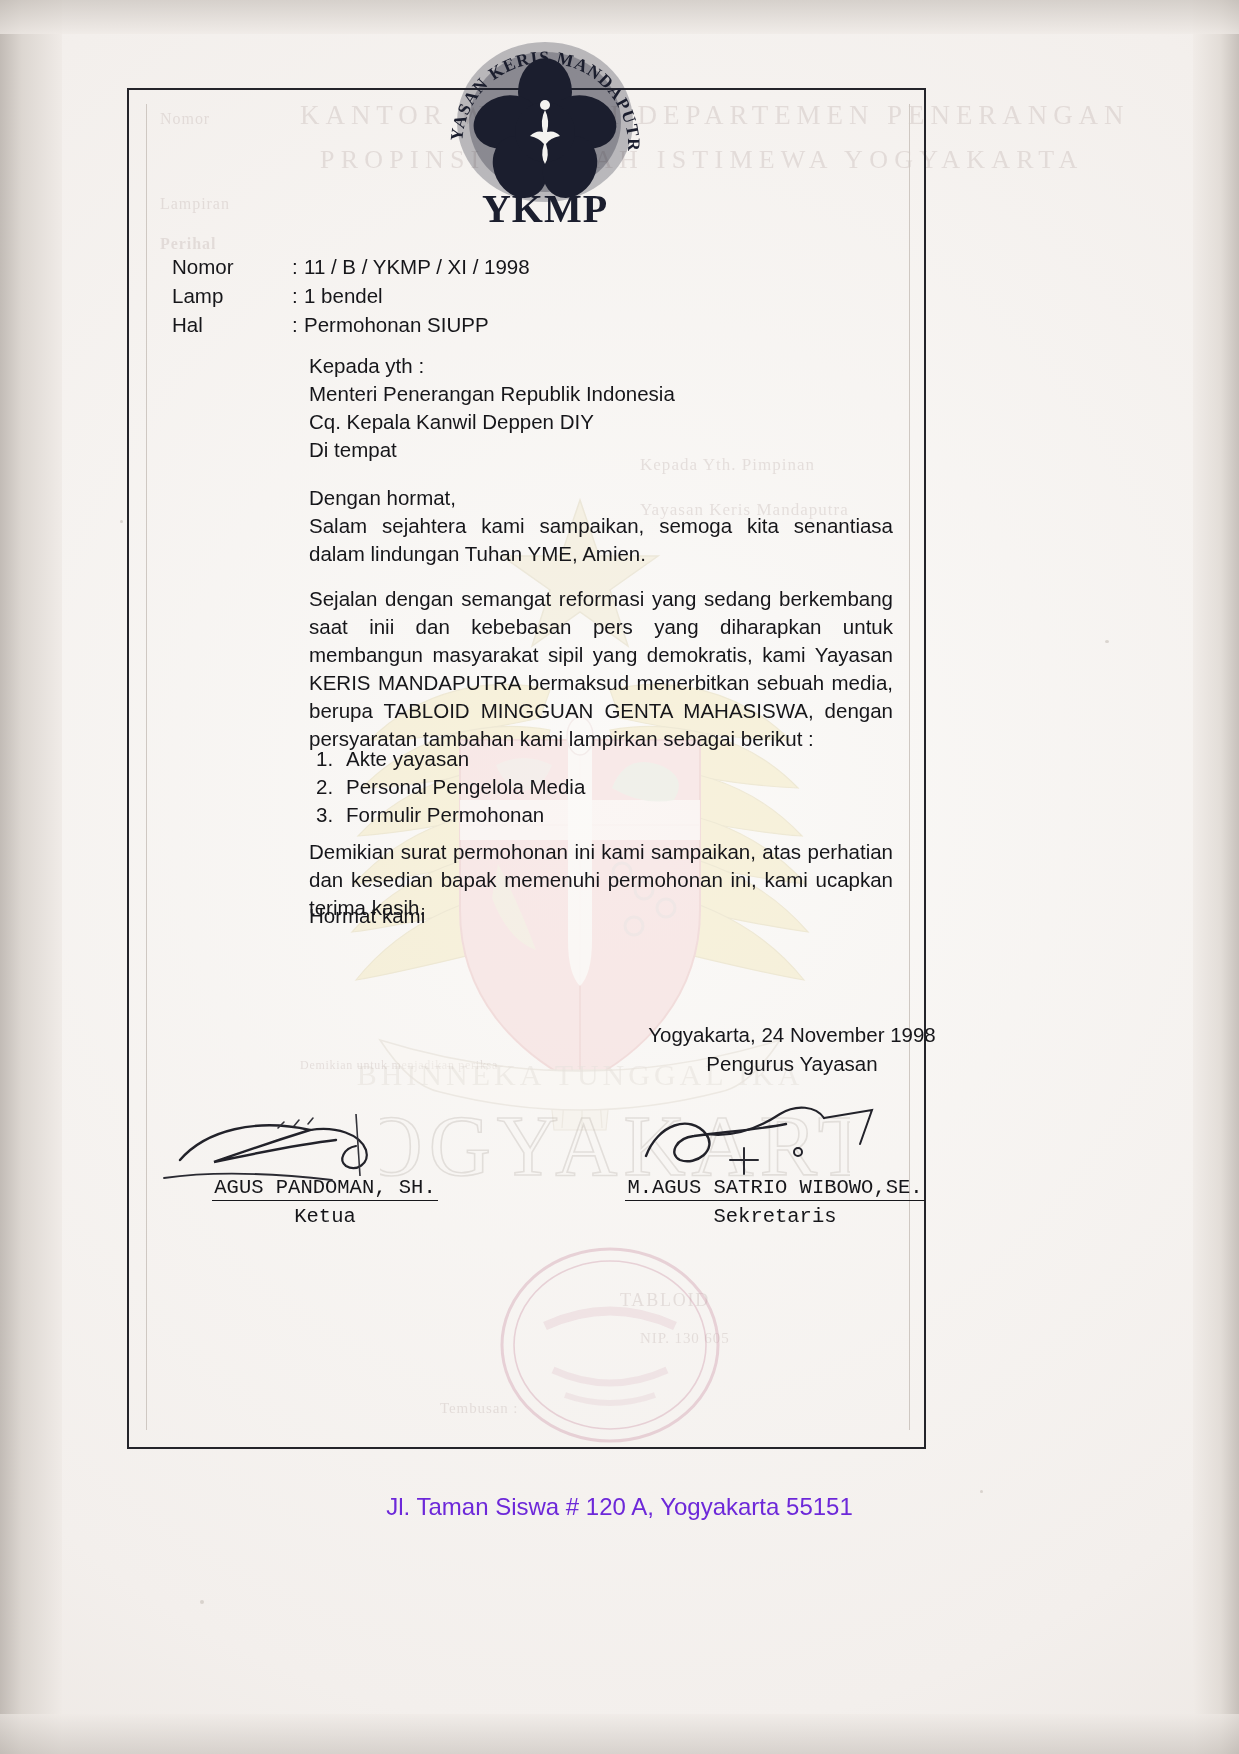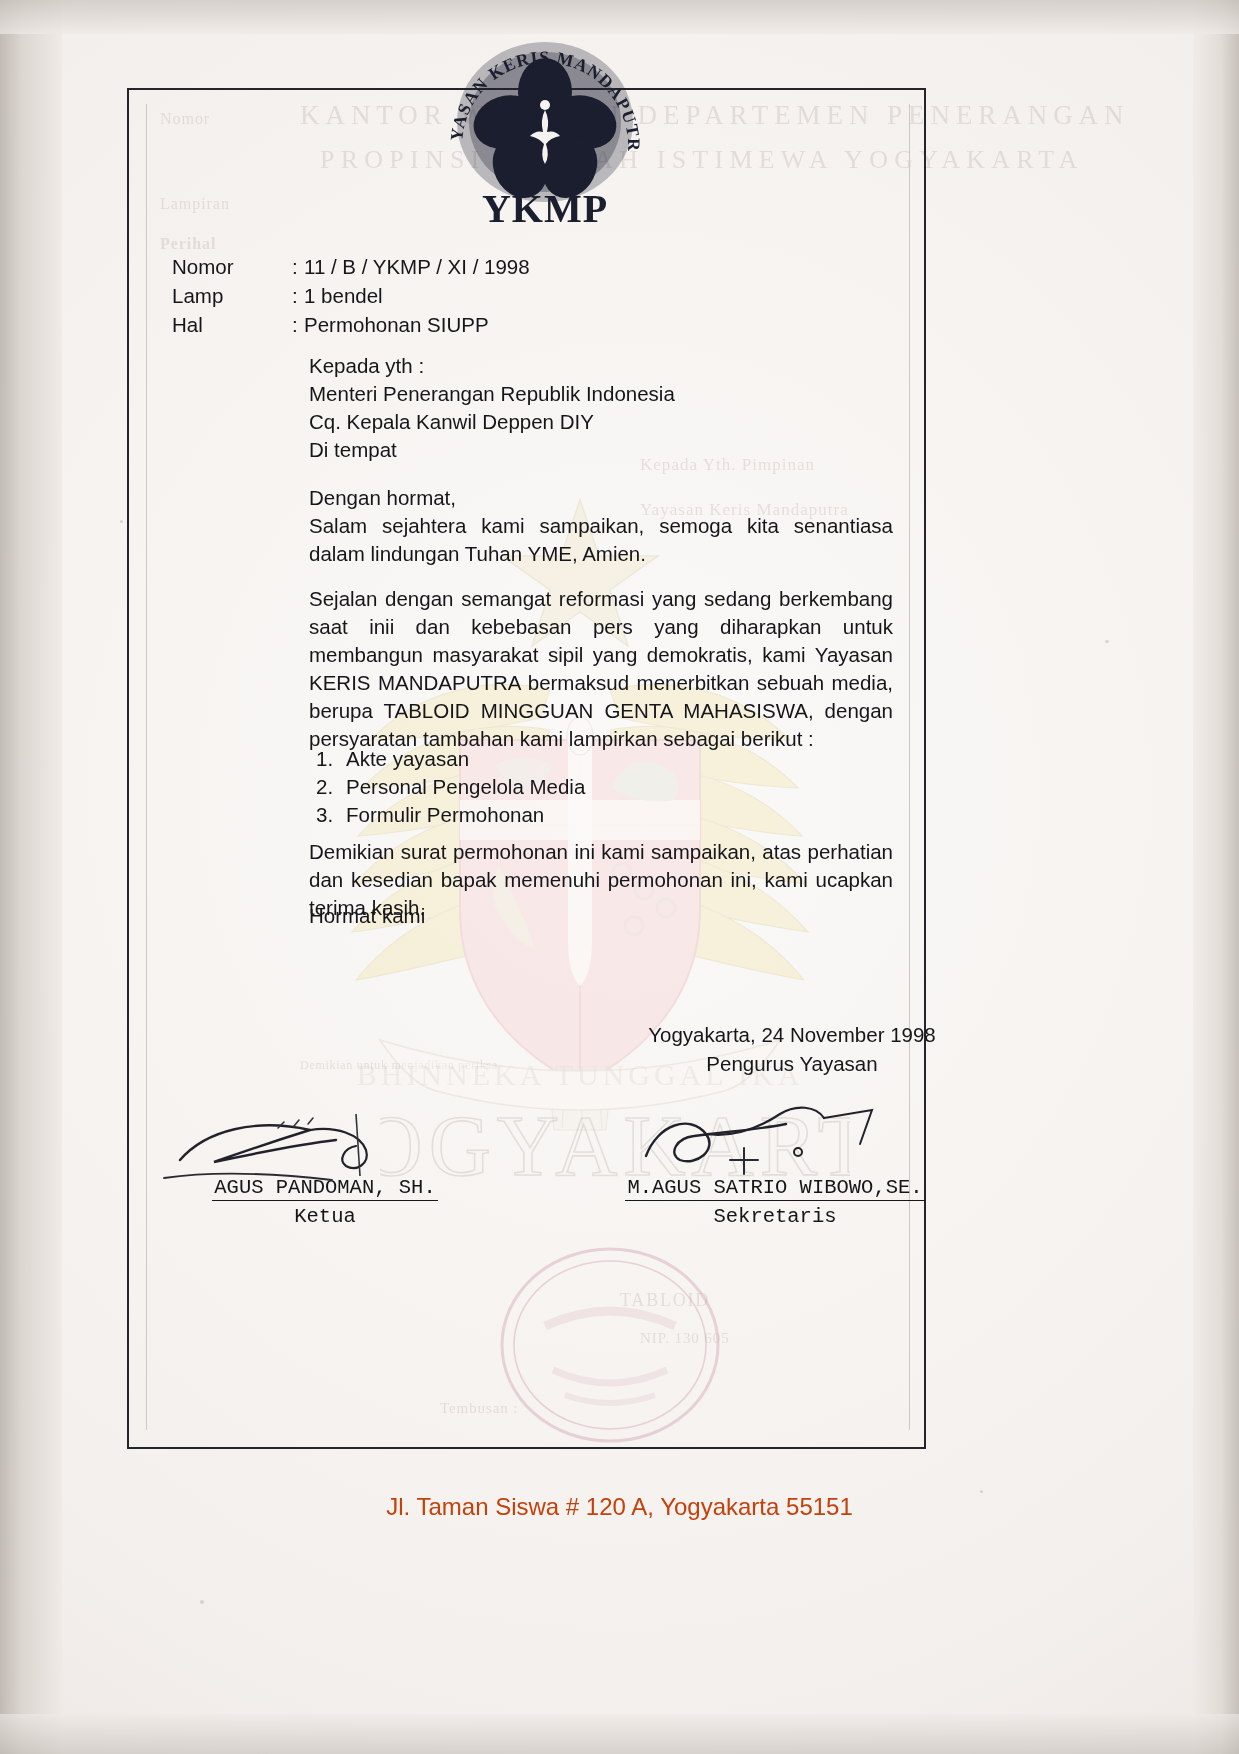--- a/index.html
+++ b/index.html
@@ -196,21 +196,21 @@
 
   .footer {
     position: absolute;
     left: 0;
     top: 1487px;
     width: 1239px;
     text-align: center;
     font-family: "Liberation Sans", sans-serif;
     font-size: 24px;
     line-height: 40px;
-    color: #c2410c;
+    color: #6d28d9;
   }
 
   
   .stamp {
     position: absolute;
     left: 495px;
     top: 1230px;
     width: 230px;
     height: 230px;
     opacity: .33;

